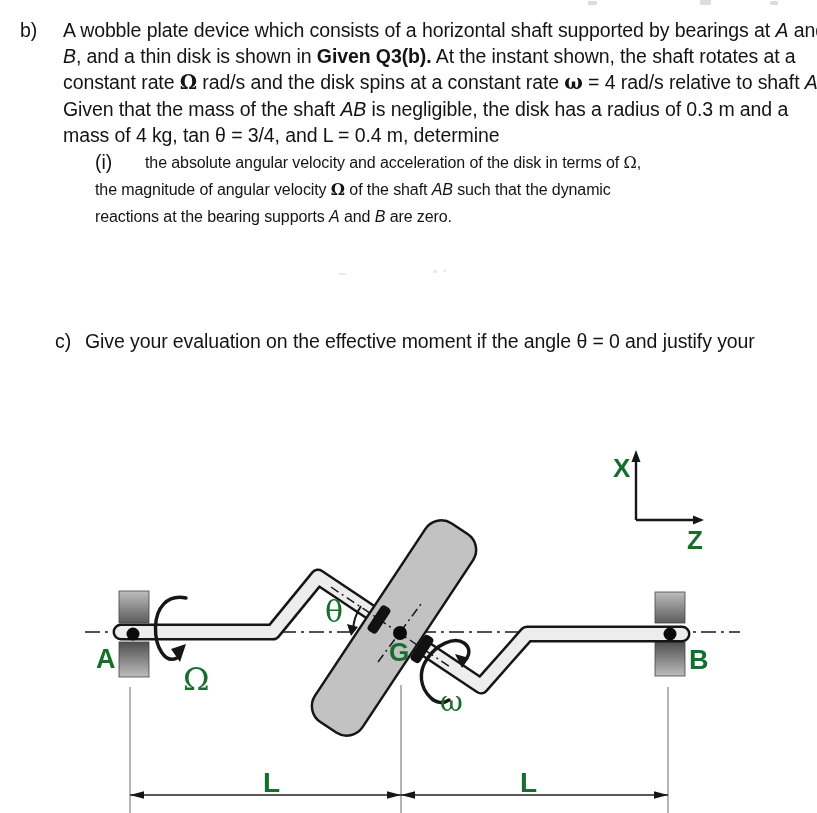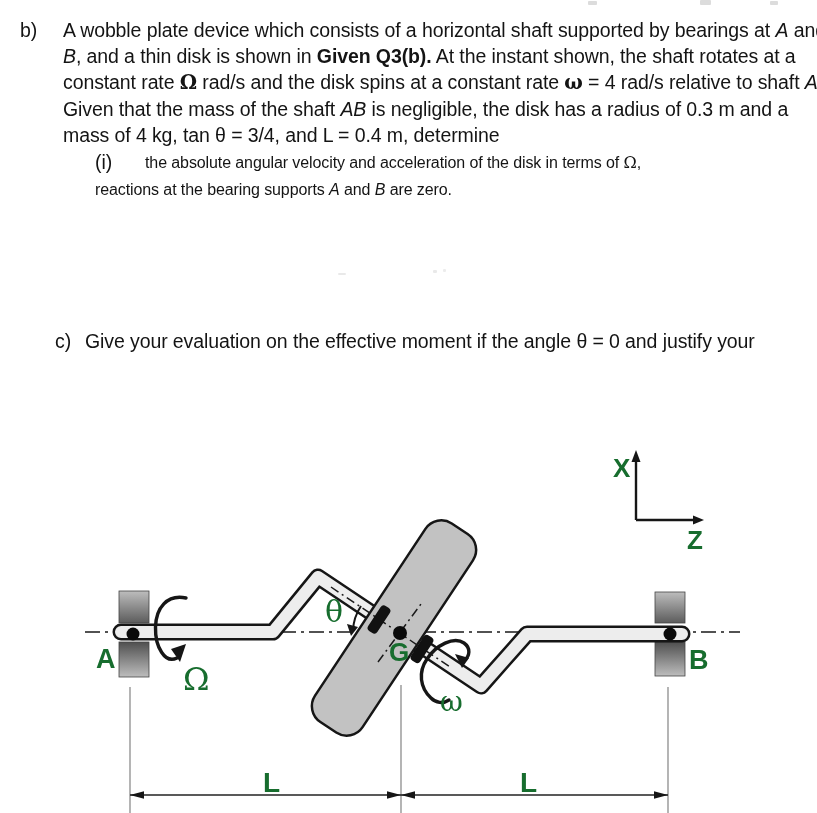--- a/index.html
+++ b/index.html
@@ -50,20 +50,21 @@
 
   <div style="position:absolute;left:95px;top:149px;">
     <div class="list-row">
       <div class="list-num">(i)</div>
       <div class="list-body">
           <div class="ln"><span>the absolute angular velocity and acceleration of the disk in terms of </span><span class="seg-sym">Ω</span><span>,</span></div>
         </div>
     </div>
     <div class="list-row">
       <div class="list-body">
+        <div class="ln"><span>the magnitude of angular velocity </span><span class="seg-bsym">Ω</span><span> of the shaft </span><span class="seg-i">AB</span><span> such that the dynamic</span></div>
         <div class="ln"><span>reactions at the bearing supports </span><span class="seg-i">A</span><span> and </span><span class="seg-i">B</span><span> are zero.</span></div>
       </div>
     </div>
   </div>
 
   <div class="tblock" style="left:55px;top:328px;">
     <div class="plabel" style="width:30px;">c)</div>
     <div class="plines">
       <div class="ln"><span>Give your evaluation on the effective moment if the angle θ = 0 and justify your</span></div>
     </div>

